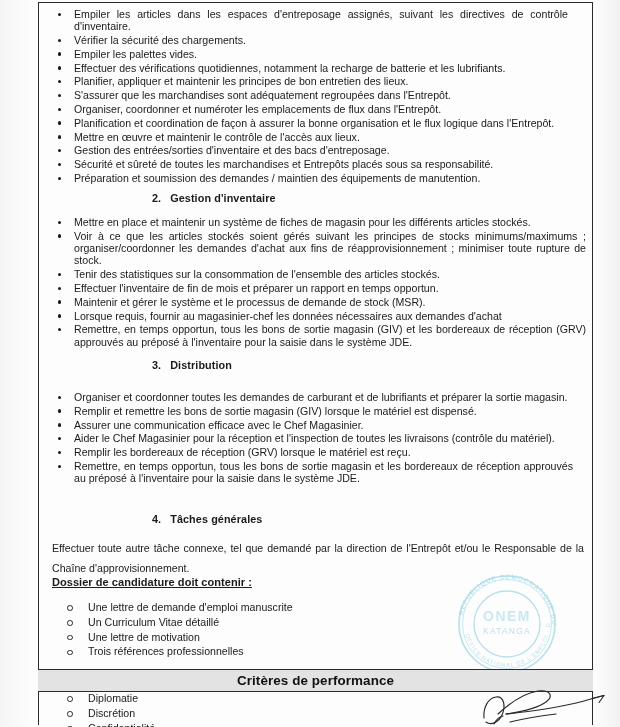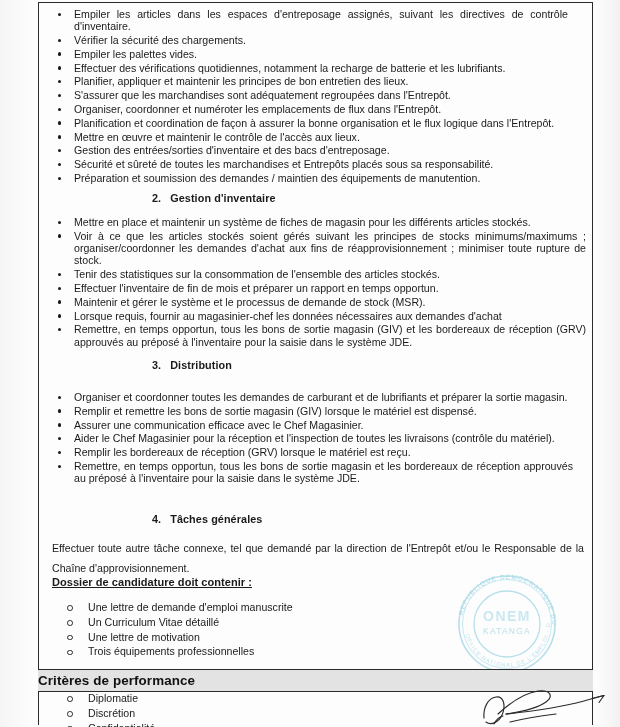--- a/index.html
+++ b/index.html
@@ -132,21 +132,21 @@
   
   .banner {
     position: relative;
     margin: 0;
     height: 21px;
     background: #e3e3e3;
     border-top: 1.4px solid #2b2b2b;
     border-bottom: 1.4px solid #2b2b2b;
     display: flex;
     align-items: center;
-    justify-content: flex-start;
+    justify-content: center;
   }
   .banner .btxt {
     font-size: 13.4px;
     font-weight: bold;
     color: #111;
     letter-spacing: .1px;
   }
 
   
   .blk { position: absolute; left: 0; width: 100%; box-sizing: border-box; }
@@ -268,21 +268,21 @@
 
     <div class="blk" style="top:576px; padding-left:44px;">
       <p class="lead-under">Dossier de candidature doit contenir :</p>
     </div>
 
     <div class="blk" style="top:601px; padding-left:44px;">
       <ul class="bul circ">
         <li>Une lettre de demande d'emploi manuscrite</li>
         <li>Un Curriculum Vitae détaillé</li>
         <li>Une lettre de motivation</li>
-        <li>Trois équipements professionnelles</li>
+        <li>Trois références professionnelles</li>
       </ul>
     </div>
 
     <div class="blk" style="top:669px; left:38px; width:555px;">
       <div class="banner">
         <span class="btxt">Critères de performance</span>
       </div>
     </div>
 
     <div class="blk" style="top:692px; padding-left:44px;">

